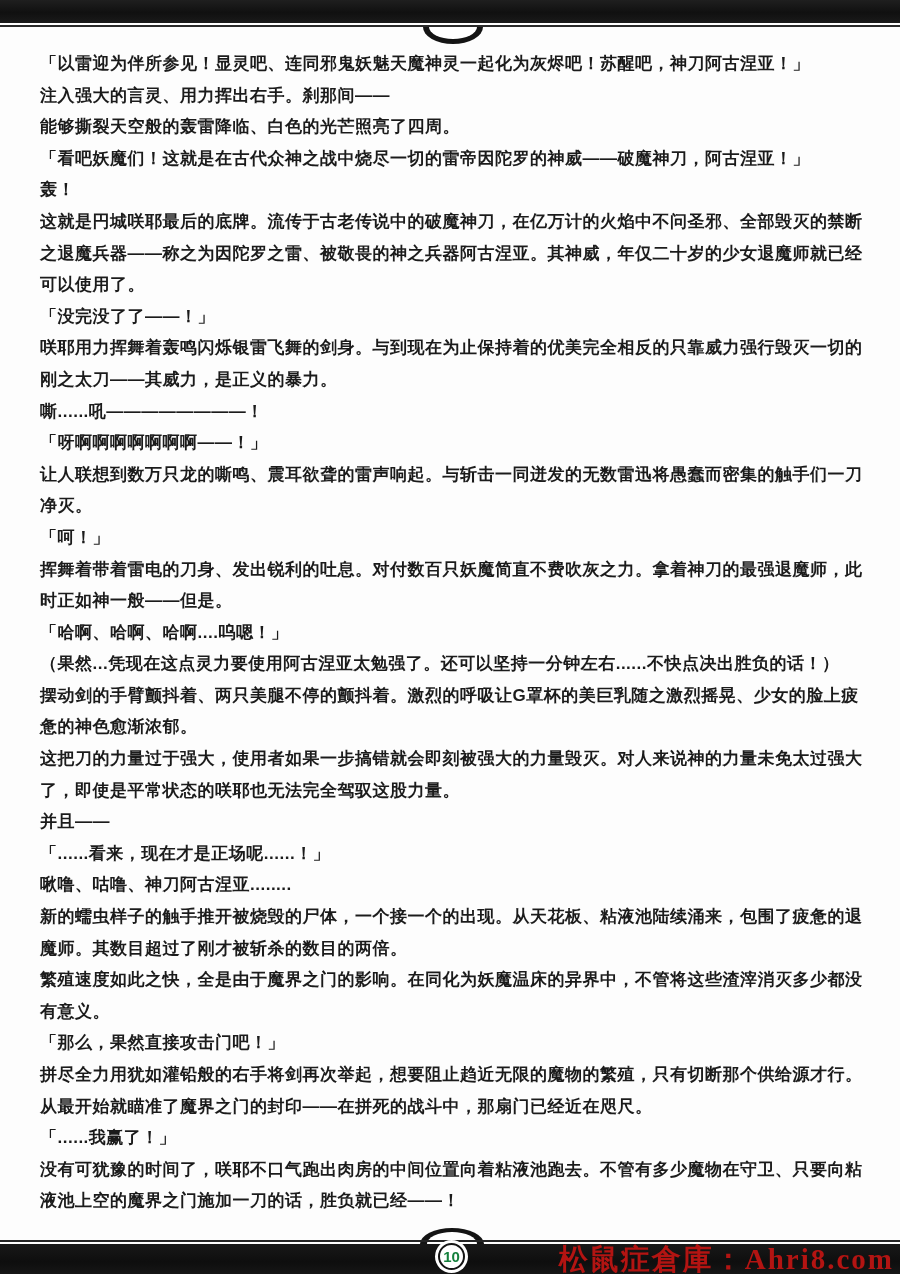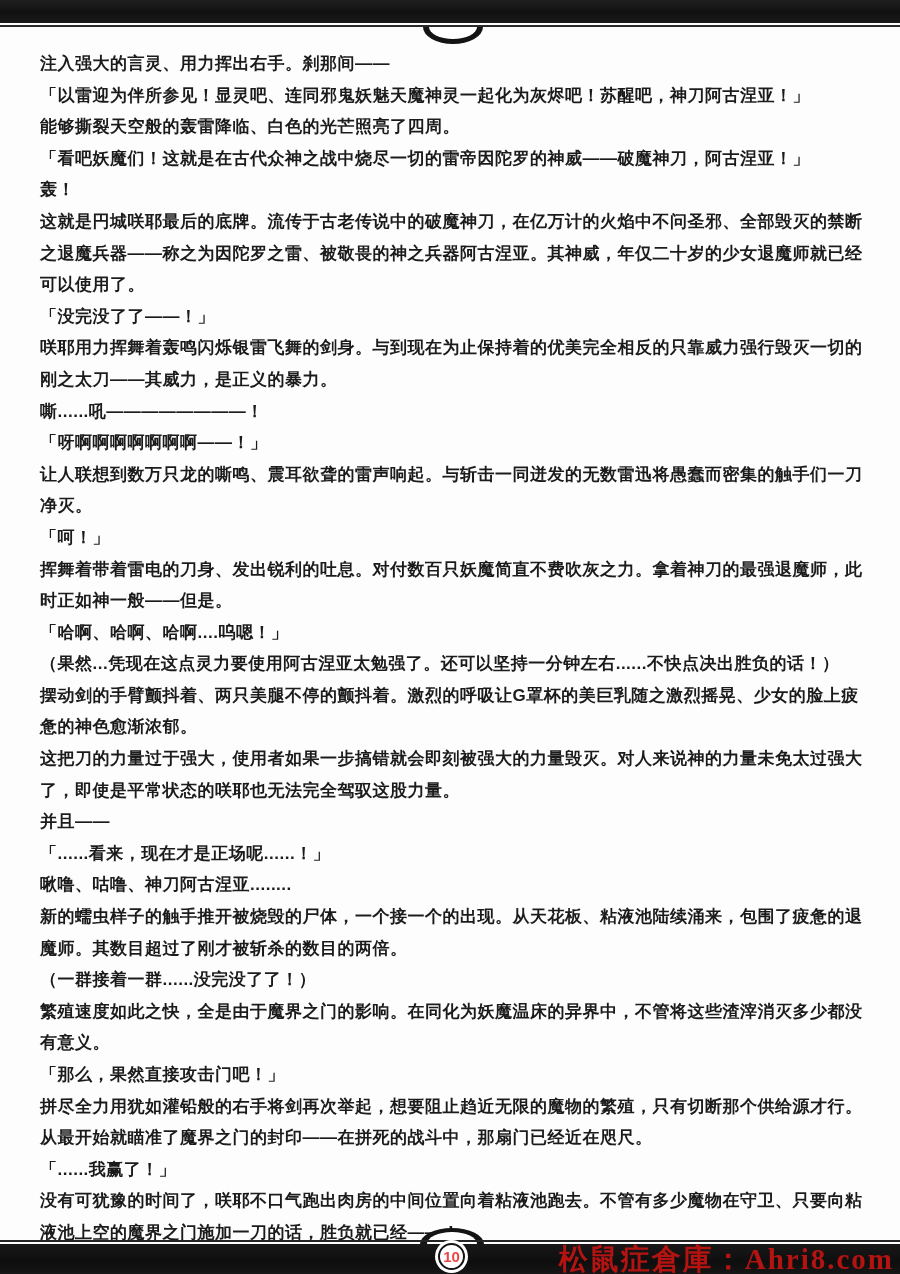--- a/index.html
+++ b/index.html
@@ -57,21 +57,21 @@
     border-radius:25px 25px 0 0 / 12px 12px 0 0;
   }
   .page-circle{
     position:absolute;left:438px;top:1243px;
     width:23px;height:23px;
     background:#ffffff;
     border:2px solid #141414;
     border-radius:50%;
     box-shadow:0 0 0 3px #ffffff;
     display:flex;align-items:center;justify-content:center;
-    color:#ef4444;
+    color:#15803d;
     font-size:15px;font-weight:bold;
     z-index:3;
   }
   .watermark{
     position:absolute;right:6px;top:1240px;
     color:#b31412;
     font-family:"Liberation Serif","DejaVu Serif",serif;
     font-size:29px;
     font-weight:bold;
     letter-spacing:2px;
@@ -85,42 +85,41 @@
 <div class="page">
 
   <div class="top-bar"></div>
   <div class="top-gap"></div>
   <div class="top-rule"></div>
   <div class="top-notch">
     <div class="top-notch-inner"></div>
   </div>
 
   <div class="content">
+      <p class="para">「以雷迎为伴所参见！显灵吧、连同邪鬼妖魅天魔神灵一起化为灰烬吧！苏醒吧，神刀阿古涅亚！」</p>
       <p class="para">注入强大的言灵、用力挥出右手。刹那间——</p>
-      <p class="para">「以雷迎为伴所参见！显灵吧、连同邪鬼妖魅天魔神灵一起化为灰烬吧！苏醒吧，神刀阿古涅亚！」</p>
       <p class="para">能够撕裂天空般的轰雷降临、白色的光芒照亮了四周。</p>
       <p class="para">「看吧妖魔们！这就是在古代众神之战中烧尽一切的雷帝因陀罗的神威——破魔神刀，阿古涅亚！」</p>
       <p class="para">轰！</p>
       <p class="para">这就是円城咲耶最后的底牌。流传于古老传说中的破魔神刀，在亿万计的火焰中不问圣邪、全部毁灭的禁断之退魔兵器——称之为因陀罗之雷、被敬畏的神之兵器阿古涅亚。其神威，年仅二十岁的少女退魔师就已经可以使用了。</p>
       <p class="para">「没完没了了——！」</p>
       <p class="para">咲耶用力挥舞着轰鸣闪烁银雷飞舞的剑身。与到现在为止保持着的优美完全相反的只靠威力强行毁灭一切的刚之太刀——其威力，是正义的暴力。</p>
       <p class="para">嘶......吼————————！</p>
       <p class="para">「呀啊啊啊啊啊啊啊——！」</p>
       <p class="para">让人联想到数万只龙的嘶鸣、震耳欲聋的雷声响起。与斩击一同迸发的无数雷迅将愚蠢而密集的触手们一刀净灭。</p>
       <p class="para">「呵！」</p>
       <p class="para">挥舞着带着雷电的刀身、发出锐利的吐息。对付数百只妖魔简直不费吹灰之力。拿着神刀的最强退魔师，此时正如神一般——但是。</p>
       <p class="para">「哈啊、哈啊、哈啊....呜嗯！」</p>
       <p class="para">（果然...凭现在这点灵力要使用阿古涅亚太勉强了。还可以坚持一分钟左右......不快点决出胜负的话！）</p>
       <p class="para">摆动剑的手臂颤抖着、两只美腿不停的颤抖着。激烈的呼吸让G罩杯的美巨乳随之激烈摇晃、少女的脸上疲惫的神色愈渐浓郁。</p>
       <p class="para">这把刀的力量过于强大，使用者如果一步搞错就会即刻被强大的力量毁灭。对人来说神的力量未免太过强大了，即使是平常状态的咲耶也无法完全驾驭这股力量。</p>
       <p class="para">并且——</p>
       <p class="para">「......看来，现在才是正场呢......！」</p>
       <p class="para">啾噜、咕噜、神刀阿古涅亚........</p>
       <p class="para">新的蠕虫样子的触手推开被烧毁的尸体，一个接一个的出现。从天花板、粘液池陆续涌来，包围了疲惫的退魔师。其数目超过了刚才被斩杀的数目的两倍。</p>
-      <p class="para">（一群接着一群......没完没了了！）</p>
       <p class="para">繁殖速度如此之快，全是由于魔界之门的影响。在同化为妖魔温床的异界中，不管将这些渣滓消灭多少都没有意义。</p>
       <p class="para">「那么，果然直接攻击门吧！」</p>
       <p class="para">拼尽全力用犹如灌铅般的右手将剑再次举起，想要阻止趋近无限的魔物的繁殖，只有切断那个供给源才行。</p>
       <p class="para">从最开始就瞄准了魔界之门的封印——在拼死的战斗中，那扇门已经近在咫尺。</p>
       <p class="para">「......我赢了！」</p>
       <p class="para">没有可犹豫的时间了，咲耶不口气跑出肉房的中间位置向着粘液池跑去。不管有多少魔物在守卫、只要向粘液池上空的魔界之门施加一刀的话，胜负就已经——！</p>
     </div>
 
   <div class="bottom-notch">
     <div class="bottom-notch-inner"></div>

